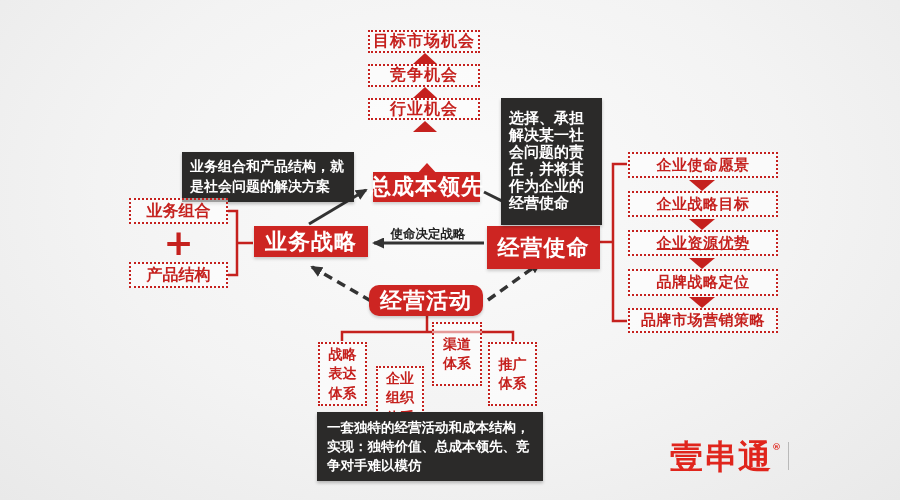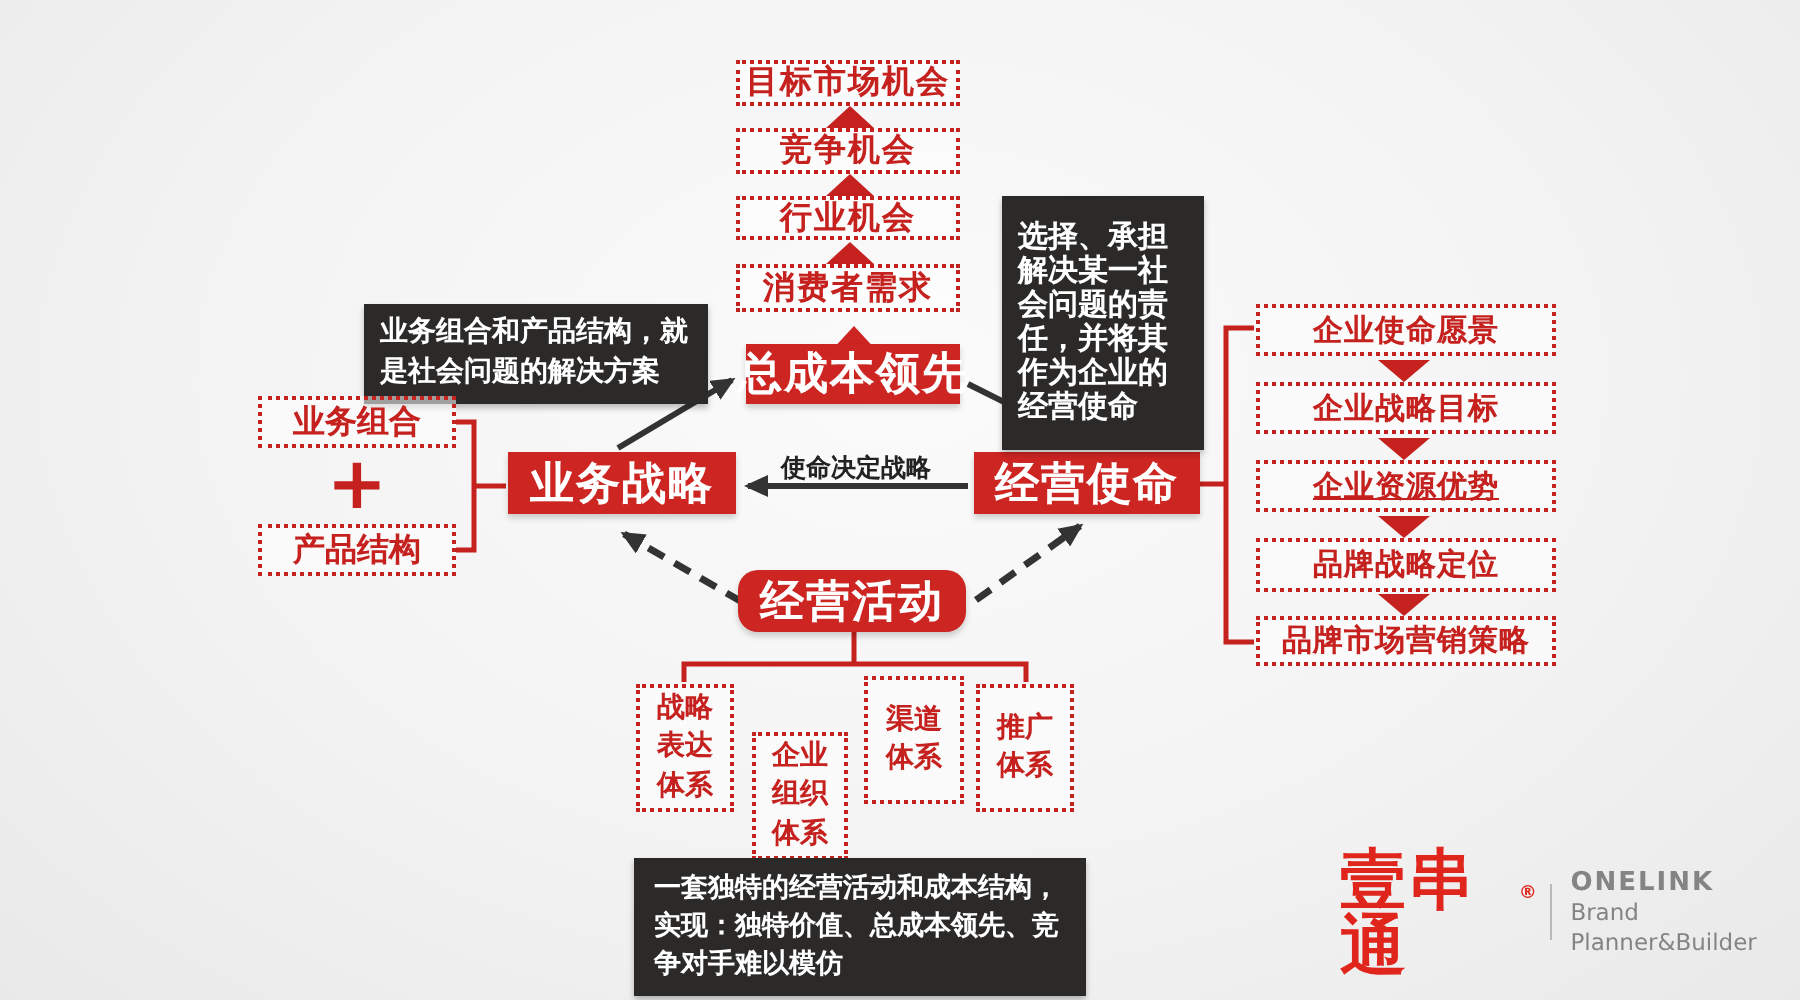--- a/index.html
+++ b/index.html
@@ -72,52 +72,47 @@
     <line x1="488" y1="300" x2="540" y2="263" stroke="#333333" stroke-width="3.5" stroke-dasharray="9 6" marker-end="url(#ah)"></line>
 
     <path d="M228,211 H237 V275 H228 M237,243 H253" stroke="#c5211e" stroke-width="2.5" fill="none"></path>
     <path d="M627,164 H613 V321 H627 M613,242 H600" stroke="#c5211e" stroke-width="2.5" fill="none"></path>
     <path d="M342,341 V332 H513 V341 M427,332 V316" stroke="#c5211e" stroke-width="2.5" fill="none"></path>
   </svg>
 
   <div class="abs box-dashed chain-top" style="left:368px;top:30px;width:112px;height:23px;">目标市场机会</div>
   <div class="abs box-dashed chain-top" style="left:368px;top:64px;width:112px;height:23px;">竞争机会</div>
   <div class="abs box-dashed chain-top" style="left:368px;top:98px;width:112px;height:22px;">行业机会</div>
-  <div class="abs box-dashed chain-top" style="left:368px;top:132px;width:112px;height:24px;">消费者需求</div>
 
   <div class="abs box-solid" style="left:373px;top:172px;width:107px;height:30px;">总成本领先</div>
   <div class="abs box-solid" style="left:254px;top:226px;width:114px;height:31px;">业务战略</div>
-  <div class="abs box-solid" style="left:487px;top:226px;width:113px;height:31px;">经营使命</div>
+  <div class="abs box-solid" style="left:487px;top:226px;width:113px;height:43px;">经营使命</div>
   <div class="abs box-solid" style="left:369px;top:285px;width:114px;height:31px;border-radius:10px;">经营活动</div>
 
   <div class="abs arrow-label" style="left:378px;top:226px;width:100px;">使命决定战略</div>
 
   <div class="abs note-black" style="left:182px;top:152px;width:172px;font-size:14px;">业务组合和产品结构，就是社会问题的解决方案</div>
   <div class="abs box-dashed" style="left:129px;top:198px;width:99px;height:26px;font-size:16px;">业务组合</div>
   <div class="abs plus" style="left:161px;top:226px;width:35px;height:34px;">+</div>
   <div class="abs box-dashed" style="left:129px;top:262px;width:99px;height:26px;font-size:16px;">产品结构</div>
 
   <div class="abs note-black" style="left:501px;top:98px;width:101px;font-size:15px;line-height:1.14;padding:12px 8px;">选择、承担解决某一社会问题的责任，并将其作为企业的经营使命</div>
 
   <div class="abs box-dashed chain-right" style="left:628px;top:152px;width:150px;height:26px;">企业使命愿景</div>
   <div class="abs box-dashed chain-right" style="left:628px;top:191px;width:150px;height:26px;">企业战略目标</div>
   <div class="abs box-dashed chain-right" style="left:628px;top:230px;width:150px;height:26px;text-decoration:underline;">企业资源优势</div>
   <div class="abs box-dashed chain-right" style="left:628px;top:269px;width:150px;height:27px;">品牌战略定位</div>
   <div class="abs box-dashed chain-right" style="left:628px;top:308px;width:150px;height:25px;">品牌市场营销策略</div>
 
   <div class="abs box-dashed sys-box" style="left:318px;top:342px;width:49px;height:64px;">战略表达体系</div>
   <div class="abs box-dashed sys-box" style="left:376px;top:342px;width:48px;height:64px;margin-top:24px;">企业组织体系</div>
-  <div class="abs box-dashed sys-box" style="left:432px;top:338px;width:50px;height:64px;">渠道体系</div>
+  <div class="abs box-dashed sys-box" style="left:432px;top:322px;width:50px;height:64px;">渠道体系</div>
   <div class="abs box-dashed sys-box" style="left:488px;top:342px;width:49px;height:64px;">推广体系</div>
 
-  <div class="abs note-black" style="left:317px;top:412px;width:226px;font-size:13.5px;padding:6px 10px;margin-top:17px;">一套独特的经营活动和成本结构，实现：独特价值、总成本领先、竞争对手难以模仿</div>
+  <div class="abs note-black" style="left:317px;top:412px;width:226px;font-size:13.5px;padding:6px 10px;">一套独特的经营活动和成本结构，实现：独特价值、总成本领先、竞争对手难以模仿</div>
 
   <div class="abs logo" style="left:670px;top:440px;height:32px;">
     <span class="logo-brand">壹串通</span>
       <span class="logo-reg">®</span>
     <span class="logo-divider"></span>
-    <span>
-      <div class="logo-name">ONELINK</div>
-      <div class="logo-tagline">Brand Planner&amp;Builder</div>
-    </span>
   </div>
 
 </div>
 
 </body></html>

